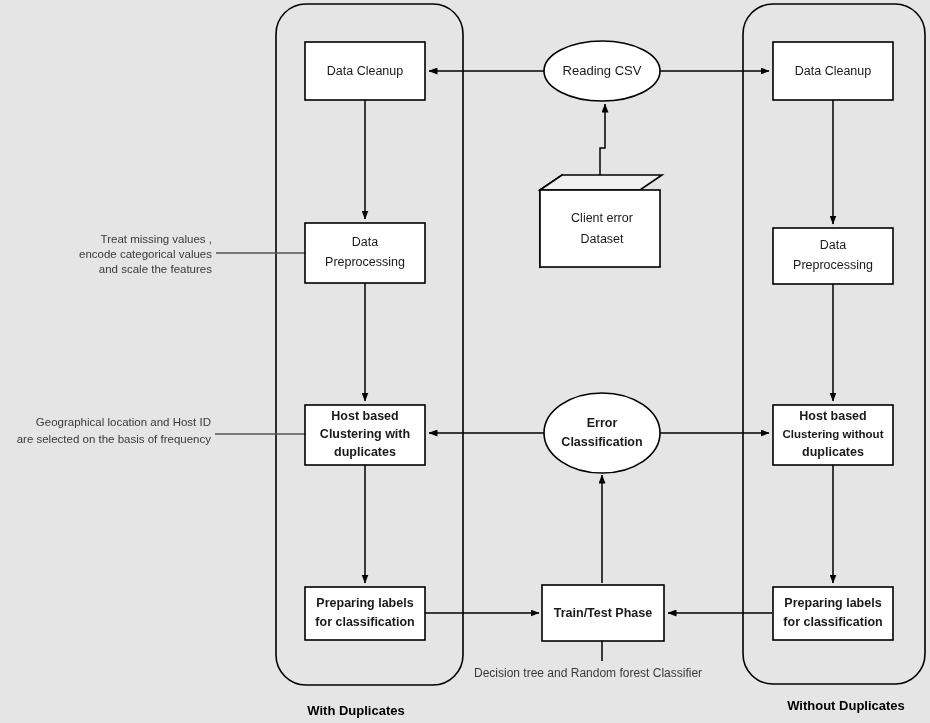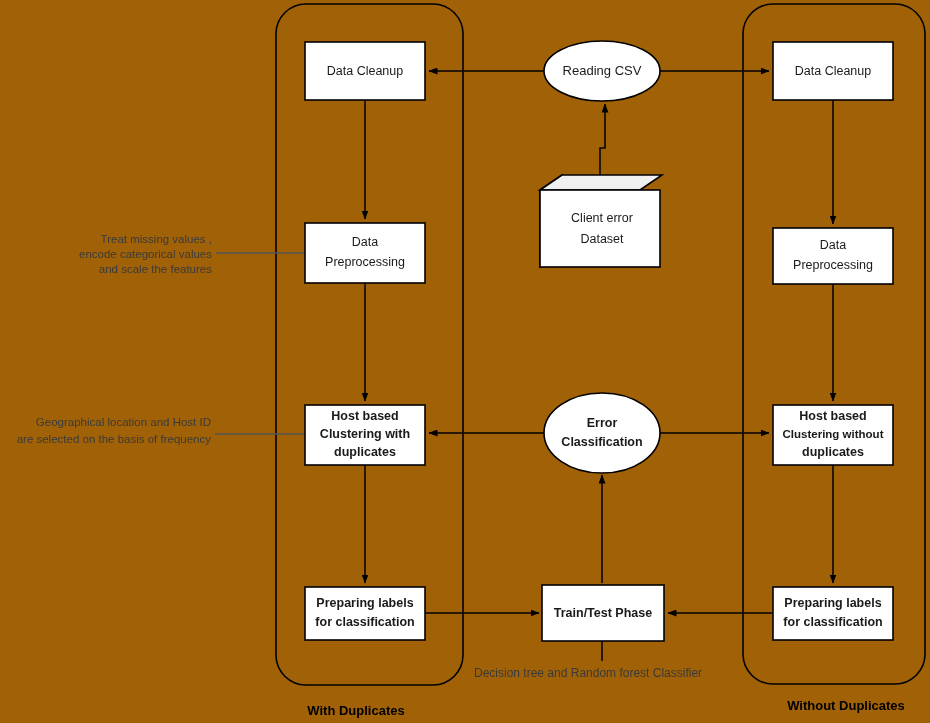--- a/index.html
+++ b/index.html
@@ -7,21 +7,21 @@
     padding: 0;
     background: #ffffff;
   }
   body {
     font-family: "Liberation Sans", sans-serif;
   }
   #canvas {
     position: relative;
     width: 930px;
     height: 723px;
-    background: #a16207;
+    background: #e5e5e5;
     overflow: hidden;
   }
   #diagram-svg {
     position: absolute;
     left: 0;
     top: 0;
     width: 930px;
     height: 723px;
   }
   .node-text {

